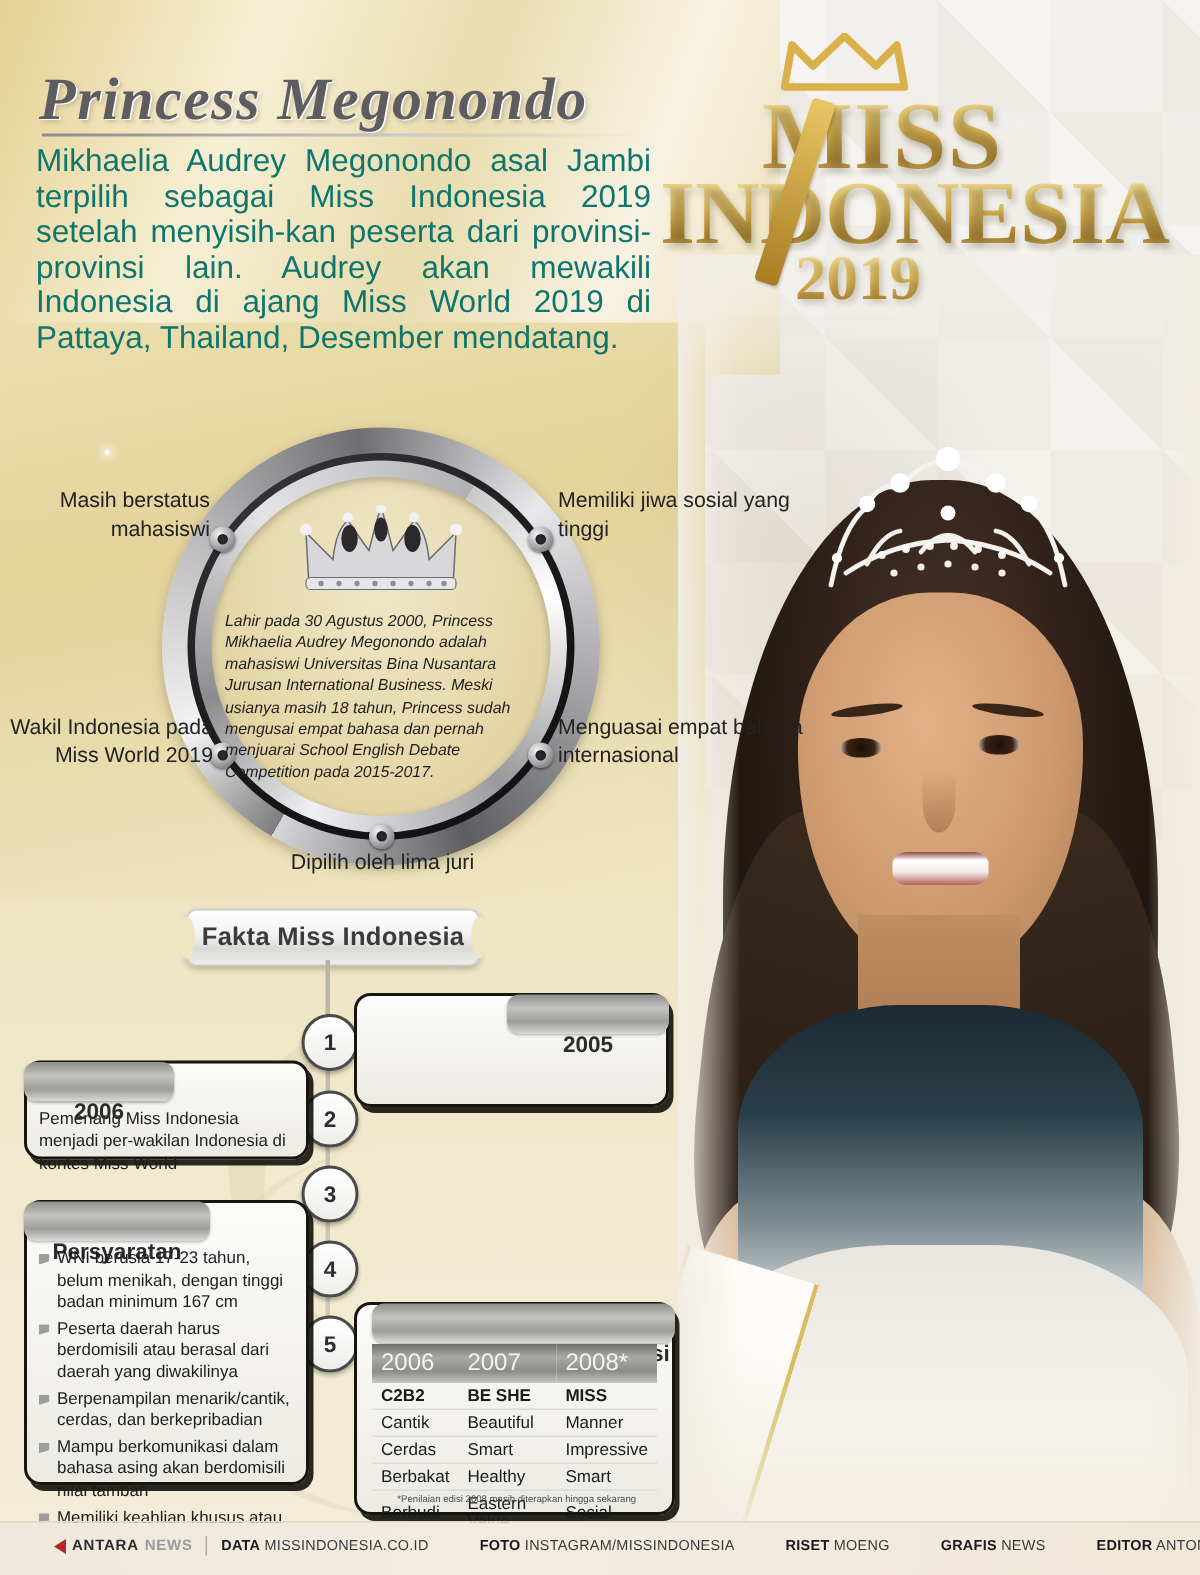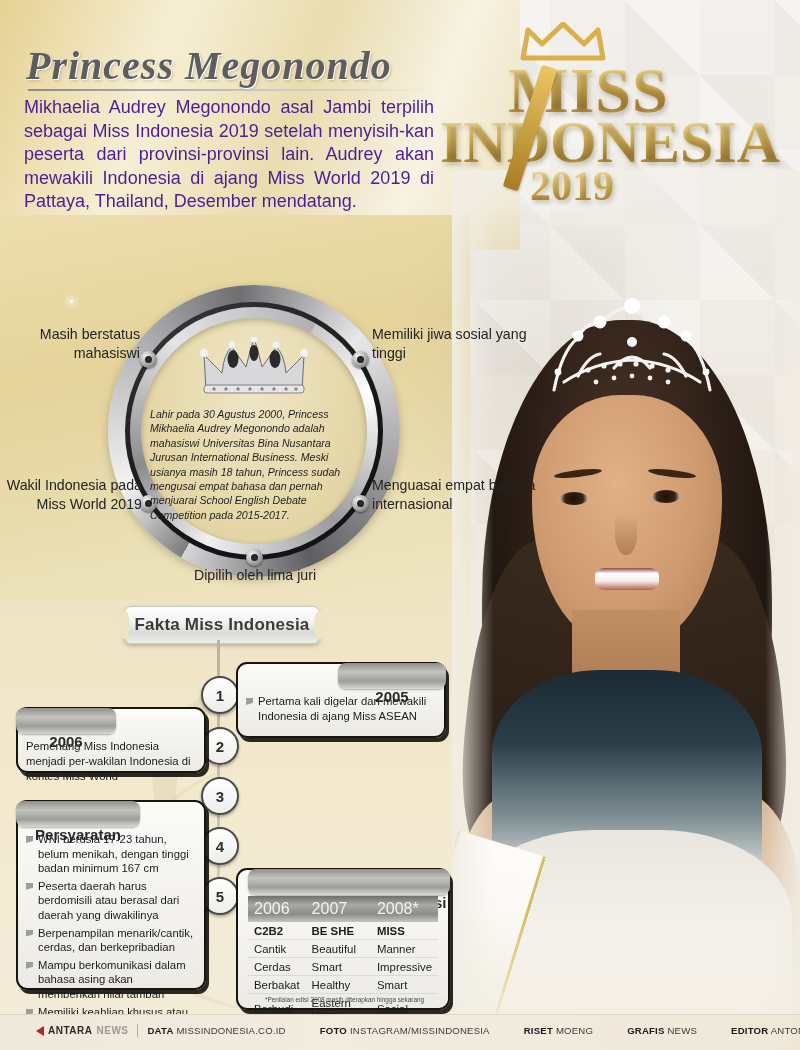--- a/index.html
+++ b/index.html
@@ -85,21 +85,21 @@
 
   
   .script-title{position:absolute;left:26px;top:42px;width:420px;
     font-family:"Liberation Serif", serif;font-style:italic;font-weight:700;
     font-size:40px;letter-spacing:1px;
     color:#5d5d5f;
     text-shadow:1px 1px 0 #fff, 2px 2px 3px rgba(120,110,90,.35);}
   .script-title::after{content:"";position:absolute;left:2px;bottom:-2px;width:405px;height:2px;
     background:linear-gradient(90deg,#8b8b8d,#c9c9cb 60%,rgba(201,201,203,0));}
   .lead{position:absolute;left:24px;top:96px;width:410px;
-    font-size:18px;line-height:23.5px;color:#4c1d95;text-align:justify;}
+    font-size:21px;line-height:23.5px;color:#0f766e;text-align:justify;}
 
   .logo{position:absolute;left:470px;top:22px;width:320px;height:185px;}
   .logo .crown{position:absolute;left:50px;top:0;width:86px;height:40px;}
   .logo .miss{position:absolute;left:38px;top:32px;
     font-family:"Liberation Serif", serif;font-weight:700;font-size:64px;letter-spacing:1px;
     background:linear-gradient(180deg,#f7e9b0 0%, #d9b24e 45%, #a9802a 70%, #e8cd82 100%);
     -webkit-background-clip:text;background-clip:text;color:transparent;
     text-shadow:2px 3px 4px rgba(110,95,60,.35);}
   .logo .indo{position:absolute;left:-30px;top:86px;
     font-family:"Liberation Serif", serif;font-weight:700;font-size:60px;letter-spacing:0px;
@@ -362,41 +362,40 @@
   <div class="node" style="left:201px;top:727px">2</div>
   <div class="node" style="left:201px;top:777px">3</div>
   <div class="node" style="left:201px;top:827px">4</div>
   <div class="node" style="left:201px;top:877px">5</div>
 
   <div class="card" style="left:236px;top:662px;width:206px;height:72px">
     <div class="tab" style="right:-2px;width:84px">
       <span class="tabtxt">2005</span>
     </div>
     <ul style="margin:30px 8px 0 8px">
-      <li>Pertama kali digelar dan mewakili Indonesia di ajang Miss ASEAN</li>
     </ul>
   </div>
 
   <div class="card" style="left:16px;top:707px;width:186px;height:62px">
     <div class="tab" style="left:-2px;width:76px">
       <span class="tabtxt">2006</span>
     </div>
     <p style="margin:30px 8px 0 8px">Pemenang Miss Indonesia menjadi per-wakilan Indonesia di kontes Miss World</p>
   </div>
 
 
   <div class="card" style="left:16px;top:800px;width:186px;height:186px">
     <div class="tab" style="left:-2px;width:100px">
       <span class="tabtxt">Persyaratan</span>
     </div>
     <ul style="margin:30px 8px 0 8px">
       <li>WNI berusia 17-23 tahun, belum menikah, dengan tinggi badan minimum 167 cm</li>
       <li>Peserta daerah harus berdomisili atau berasal dari daerah yang diwakilinya</li>
       <li>Berpenampilan menarik/cantik, cerdas, dan berkepribadian</li>
-      <li>Mampu berkomunikasi dalam bahasa asing akan memberikan nilai tambah</li>
+      <li>Mampu berkomunikasi dalam bahasa asing akan berdomisili nilai tambah</li>
       <li>Memiliki keahlian khusus atau prestasi pada bidang tertentu, misalnya: musik, tari, vokal, kepemimpinan, bahasa, dan lain-lain</li>
     </ul>
   </div>
 
   <div class="card" style="left:236px;top:868px;width:210px;height:138px">
     <div class="tab" style="right:-2px;width:178px">
       <span class="tabtxt">Penilaian dari edisi ke edisi</span>
     </div>
     <table class="ptable">
       <thead>

